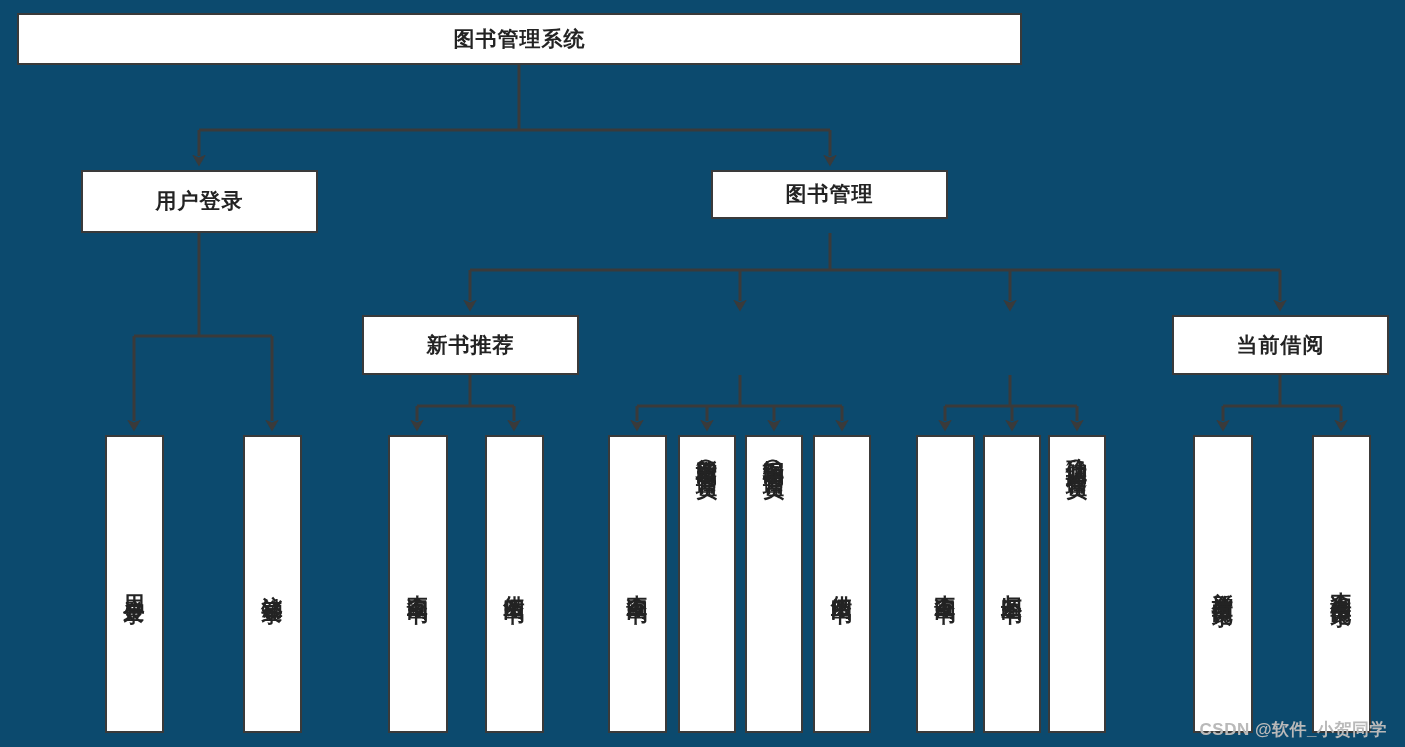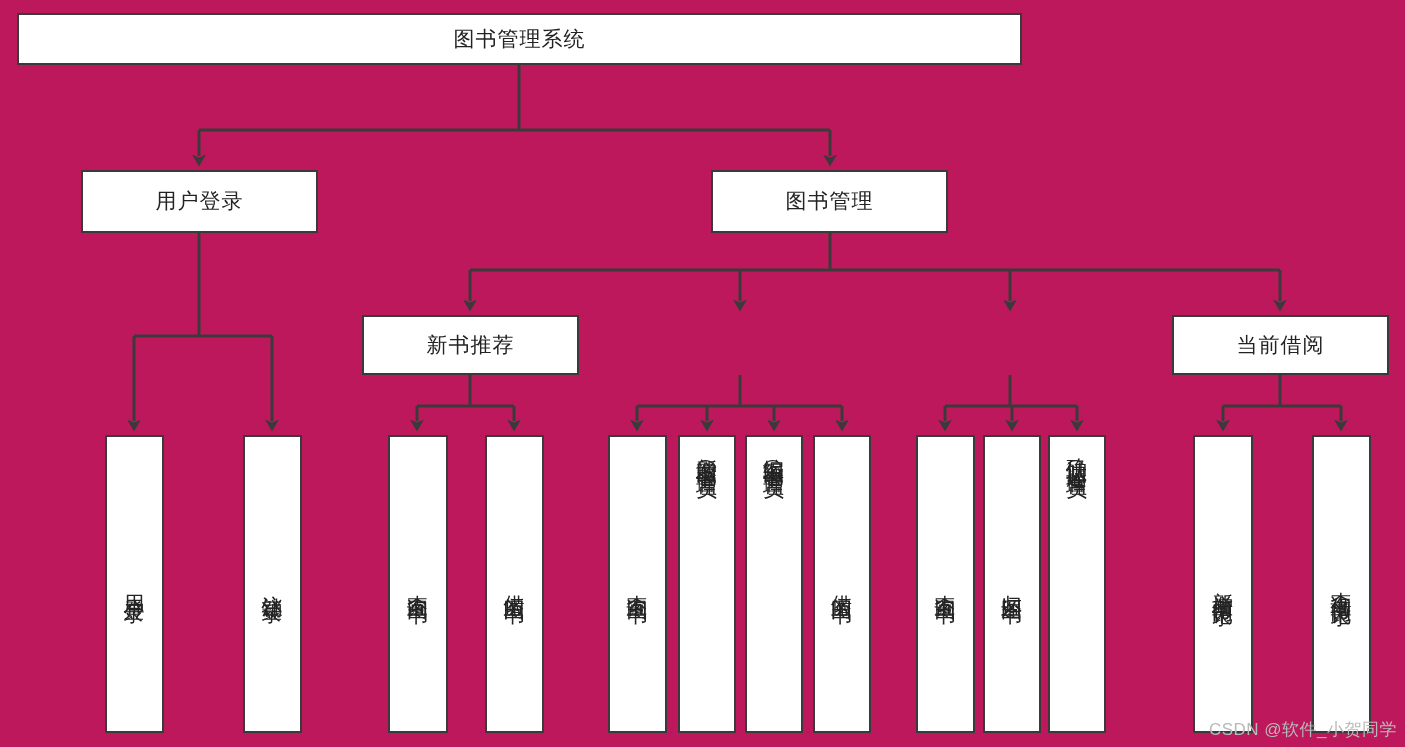--- a/index.html
+++ b/index.html
@@ -7,22 +7,23 @@
     padding: 0;
     background: #ffffff;
   }
   body {
     font-family: "Liberation Sans", "DejaVu Sans", sans-serif;
   }
   #canvas {
     position: relative;
     width: 1405px;
     height: 747px;
-    background: #be185d;
+    background: #0c4a6e;
     overflow: hidden;
+    font-weight: bold;
   }
   svg.wires {
     position: absolute;
     left: 0;
     top: 0;
     width: 1405px;
     height: 747px;
     pointer-events: none;
   }
   .node {
@@ -59,21 +60,21 @@
   .node.vertical.mid .label {
     margin-top: auto;
     margin-bottom: auto;
   }
   .node.vertical.top .label {
     margin-top: 4px;
     margin-bottom: auto;
   }
   .watermark {
     position: absolute;
-    right: 8px;
+    right: 18px;
     bottom: 6px;
     color: #b9b9b9;
     font-size: 17px;
     letter-spacing: 0.5px;
     z-index: 5;
     white-space: nowrap;
   }
 </style>
 </head>
 <body>
@@ -131,21 +132,21 @@
     </g>
   </svg>
 
   <div class="node" style="left: 17px; top: 13px; width: 1005px; height: 52px;">
     <span class="label">图书管理系统</span>
   </div>
 
   <div class="node" style="left: 81px; top: 170px; width: 237px; height: 63px;">
     <span class="label">用户登录</span>
   </div>
-  <div class="node" style="left: 711px; top: 170px; width: 237px; height: 63px;">
+  <div class="node" style="left: 711px; top: 170px; width: 237px; height: 49px;">
     <span class="label">图书管理</span>
   </div>
 
   <div class="node" style="left: 362px; top: 315px; width: 217px; height: 60px;">
     <span class="label">新书推荐</span>
   </div>
   <div class="node" style="left: 1172px; top: 315px; width: 217px; height: 60px;">
     <span class="label">当前借阅</span>
   </div>
 

